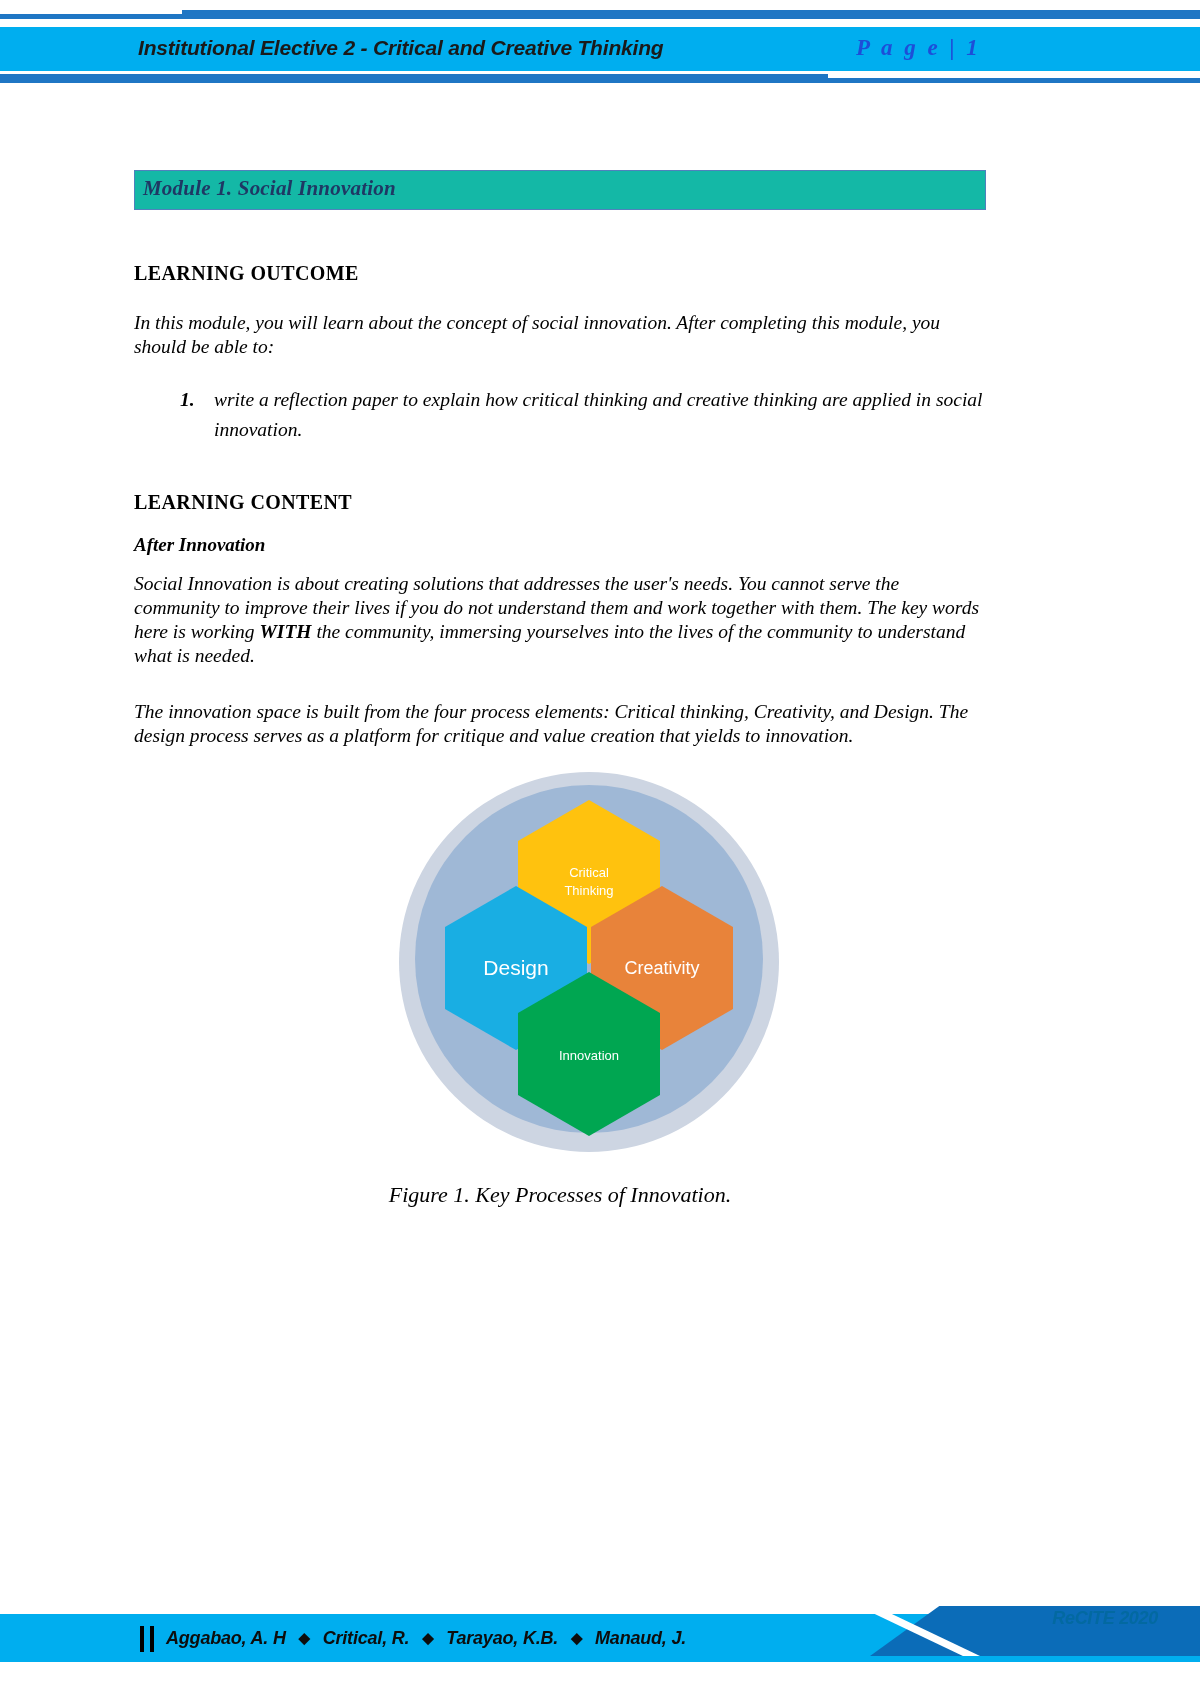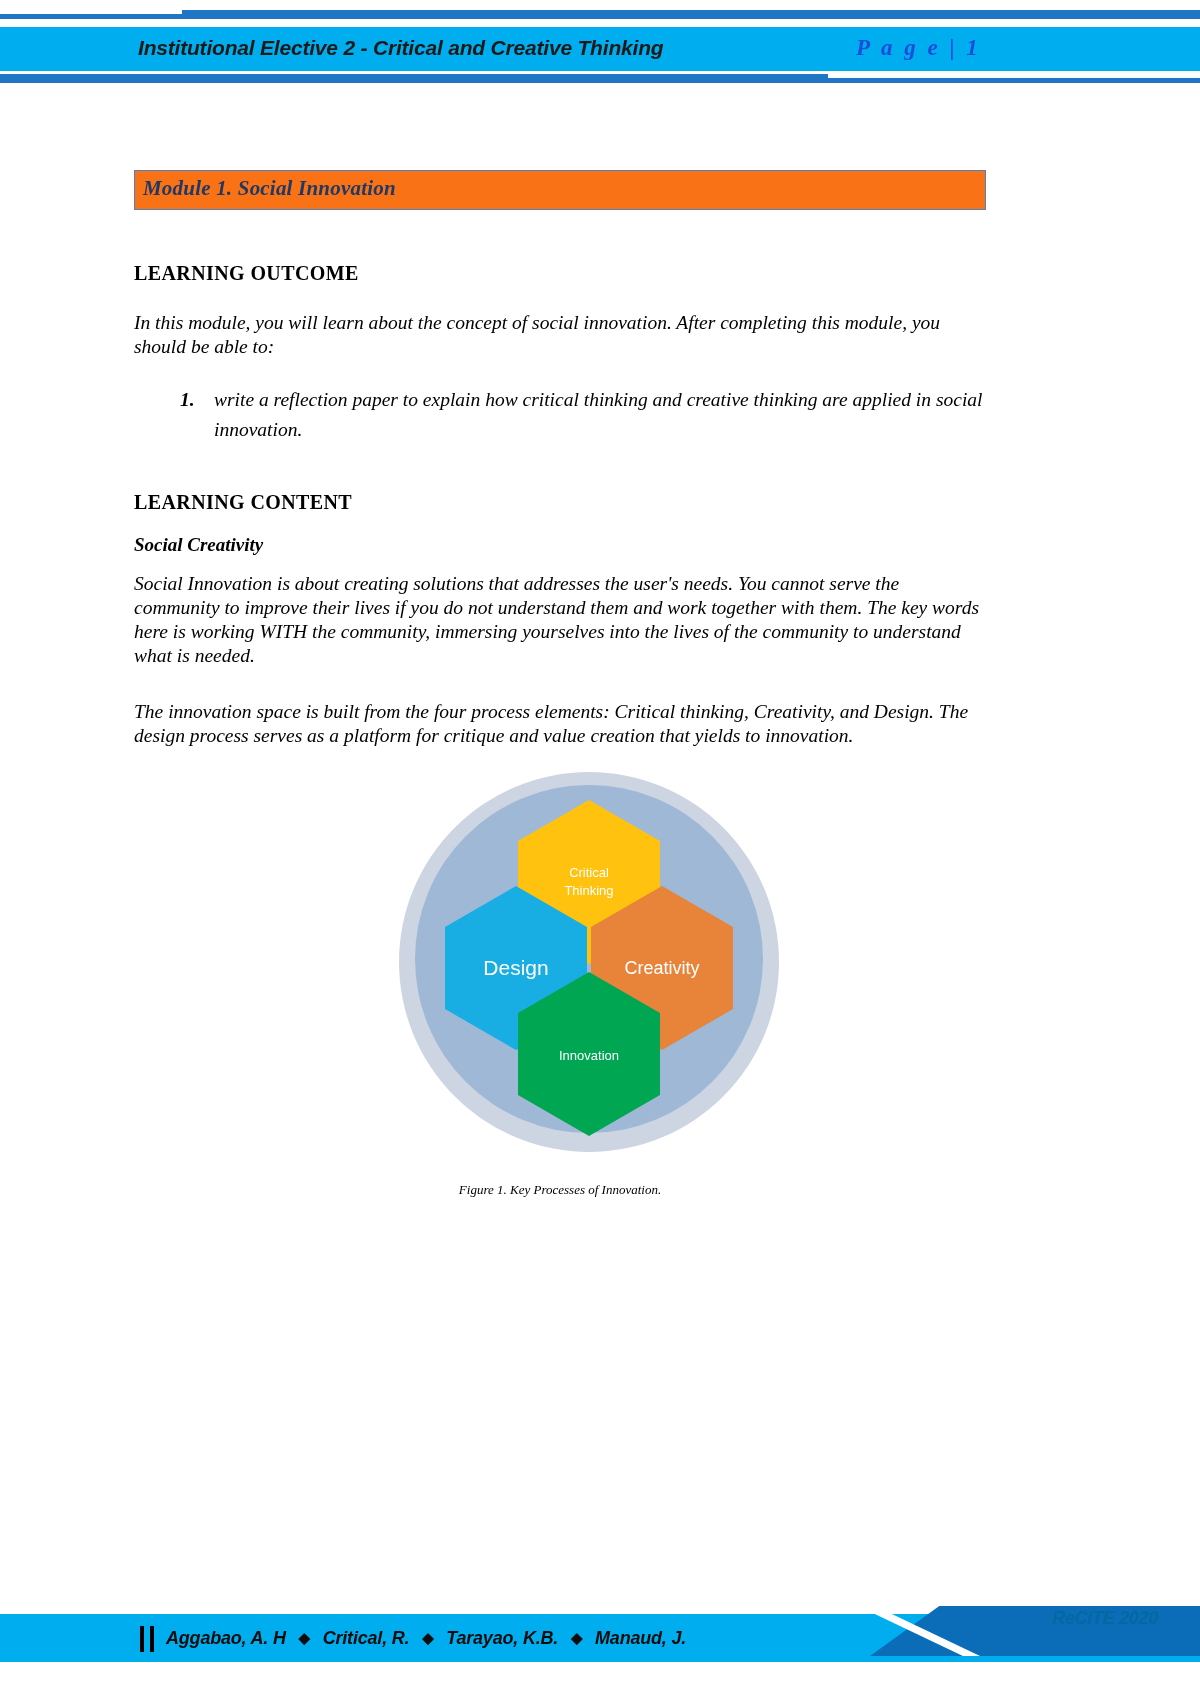--- a/index.html
+++ b/index.html
@@ -93,21 +93,21 @@
     position: absolute;
     left: 134px;
     top: 170px;
     width: 852px;
   }
 
   .module-box {
     box-sizing: border-box;
     width: 852px;
     height: 40px;
-    background: #f97316;
+    background: #14b8a6;
     border: 1.5px solid #4F81BD;
     padding: 5px 0 0 8px;
   }
   .module-box-title {
     font-family: "Liberation Serif", serif;
     font-style: italic;
     font-weight: bold;
     font-size: 21px;
     color: #1F3864;
     letter-spacing: 0.2px;
@@ -129,21 +129,21 @@
     color: #000000;
   }
   .para {
     font-family: "Liberation Serif", serif;
     font-style: italic;
     font-size: 19.5px;
     line-height: 24px;
     color: #000000;
     text-align: left;
   }
-  .para b { font-weight: normal; }
+  .para b { font-weight: bold; }
 
   .gap-26 { height: 26px; }
   .gap-20 { height: 20px; }
   .gap-16 { height: 16px; }
   .gap-14 { height: 14px; }
 
   .num-list {
     margin: 0;
     padding: 0 0 0 46px;
     list-style: none;
@@ -183,21 +183,21 @@
   }
   .hex-label.small { font-size: 13px; }
   .hex-label.large { font-size: 21px; }
   .hex-label.med   { font-size: 18px; }
 
   .fig-caption {
     width: 852px;
     text-align: center;
     font-family: "Liberation Serif", serif;
     font-style: italic;
-    font-size: 13px;
+    font-size: 22px;
     color: #000000;
   }
 
   
   .page-footer {
     position: absolute;
     left: 0;
     bottom: 28px;
     width: 1200px;
     height: 68px;
@@ -310,21 +310,21 @@
     </li>
   </ol>
 
   <div class="gap-26"></div>
   <div class="gap-20"></div>
 
   <div class="sec-heading">LEARNING CONTENT</div>
 
   <div class="gap-20"></div>
 
-  <div class="sub-heading">Social Creativity</div>
+  <div class="sub-heading">After Innovation</div>
 
   <div class="gap-16"></div>
 
   <div class="para"><span>Social Innovation is about creating solutions that addresses the user's needs. You cannot serve the community to improve their lives if you do not understand them and work together with them. The key words here is working </span><b>WITH</b><span> the community, immersing yourselves into the lives of the community to understand what is needed.</span></div>
 
   <div class="gap-16"></div>
 
 
   <div class="gap-16"></div>
 

